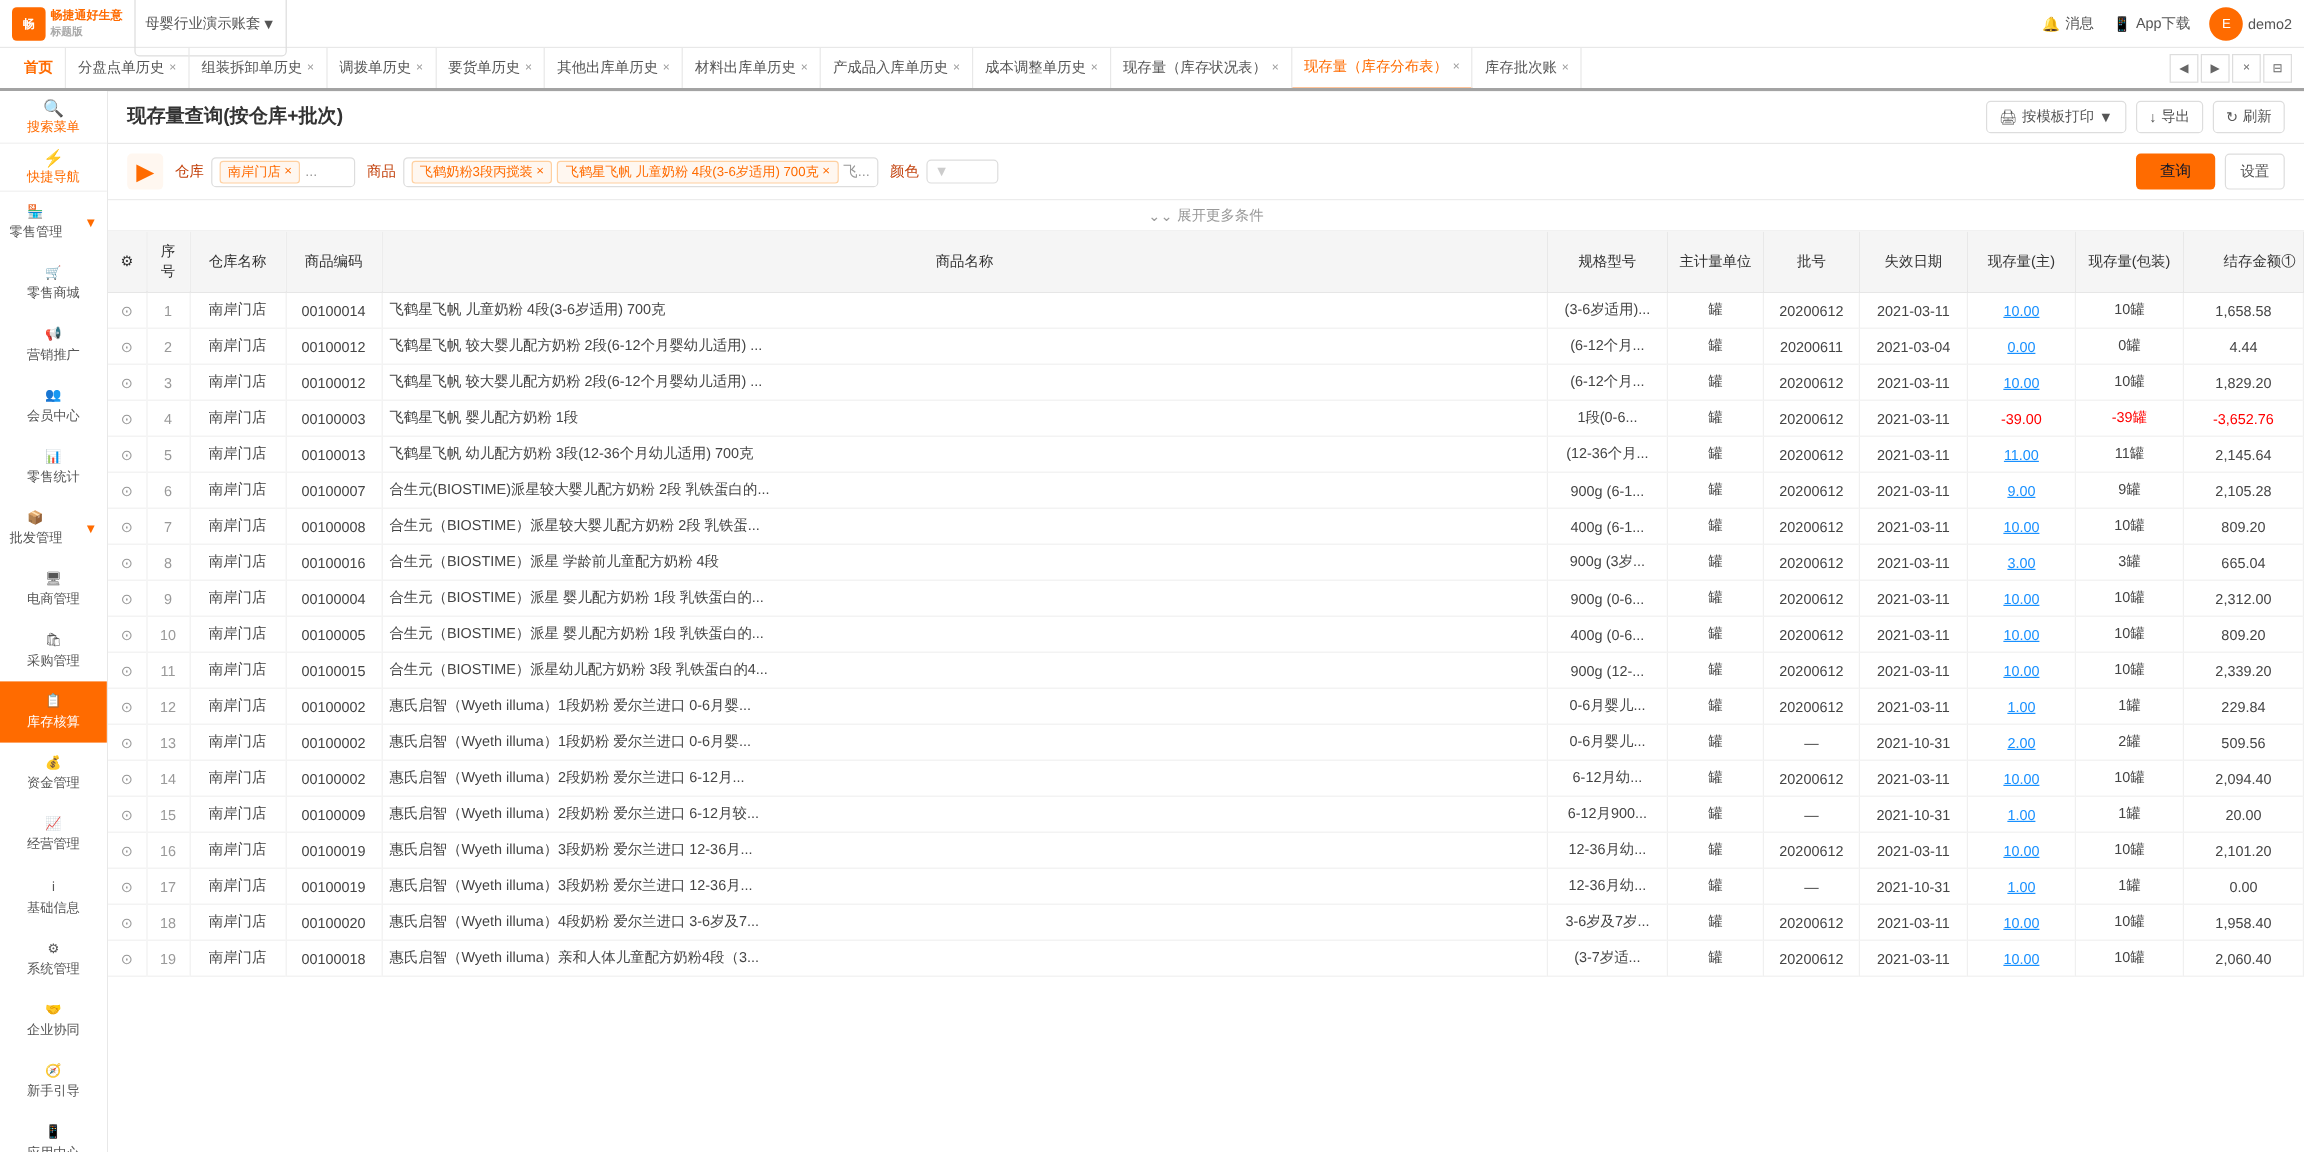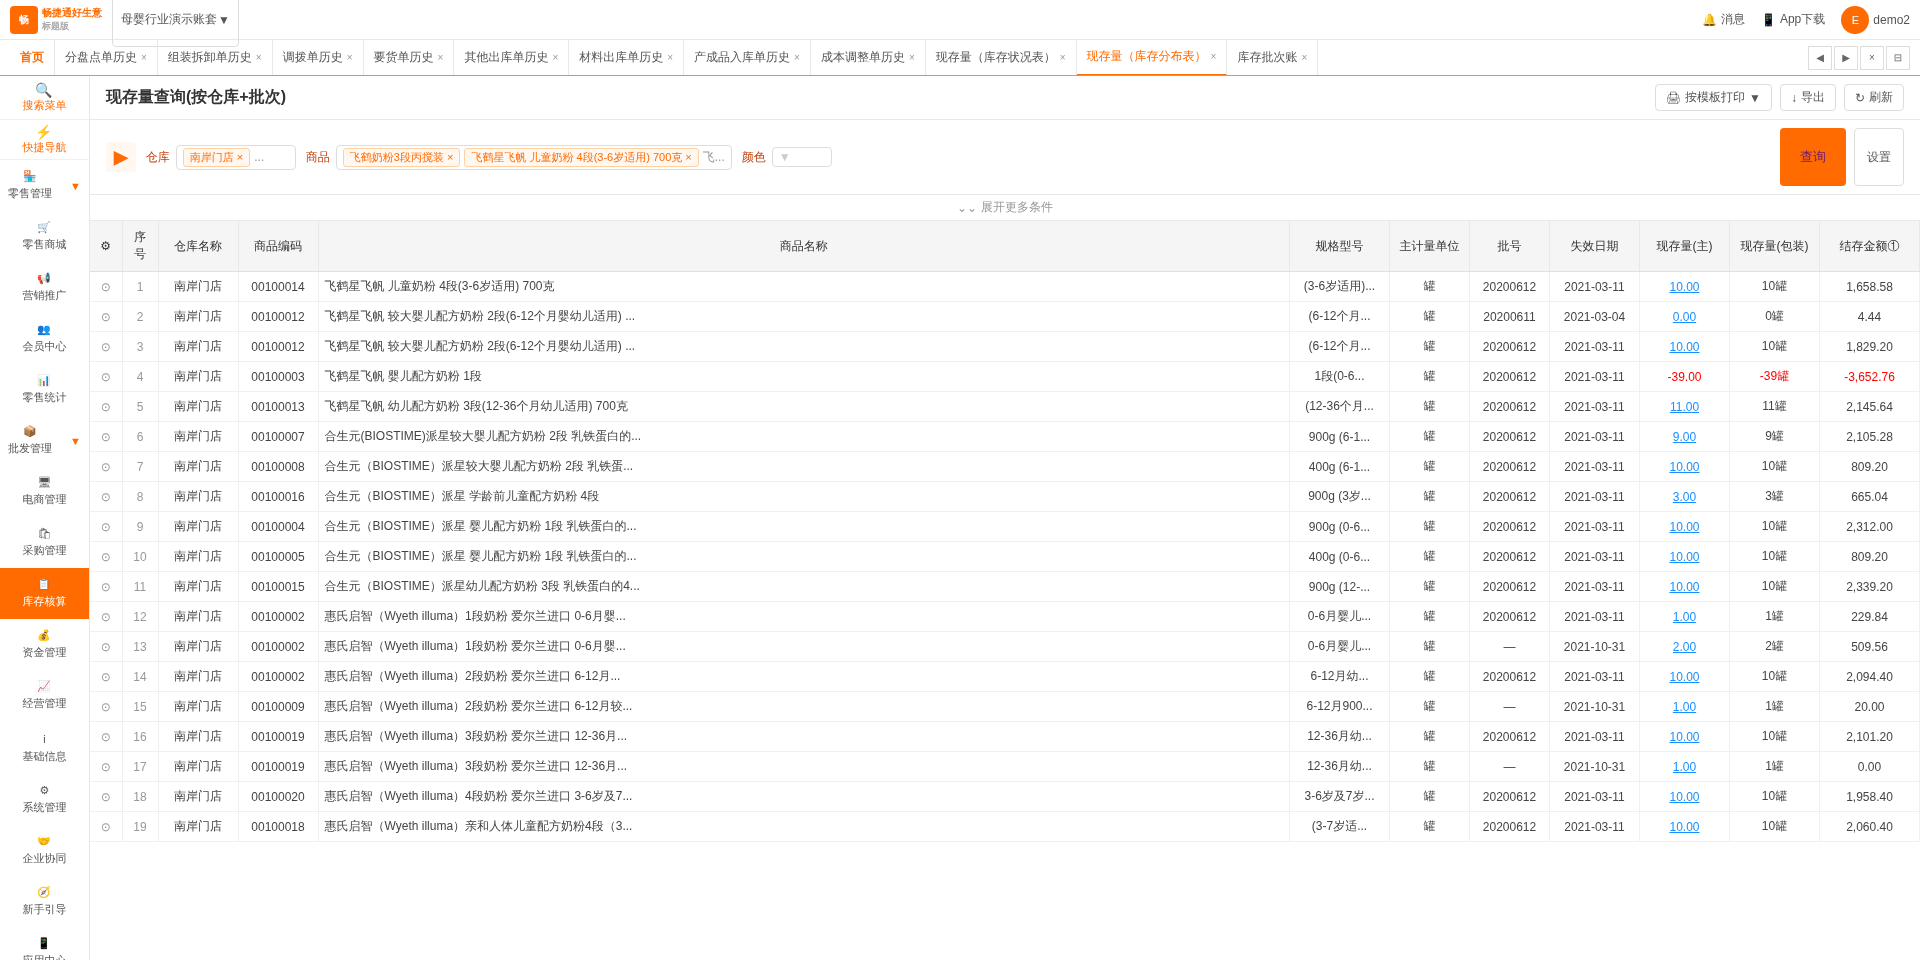--- a/index.html
+++ b/index.html
@@ -13,21 +13,21 @@
     .logo { display: flex; align-items: center; gap: 4px; font-size: 13px; font-weight: bold; color: #ff6b00; min-width: 80px; }
     .logo-icon { width: 28px; height: 28px; background: #ff6b00; border-radius: 4px; display: flex; align-items: center; justify-content: center; color: white; font-size: 10px; }
     .dropdown-selector { display: flex; align-items: center; gap: 1px; border: 1px solid #ddd; border-radius: 4px; padding: 18px 8px; cursor: pointer; font-size: 12px; color: #555; }
     .top-actions { margin-left: auto; display: flex; align-items: center; gap: 16px; color: #555; font-size: 12px; }
     .top-actions span { cursor: pointer; display: flex; align-items: center; gap: 4px; }
     .avatar { width: 28px; height: 28px; border-radius: 50%; background: #ff6b00; display: flex; align-items: center; justify-content: center; color: white; font-size: 11px; }
 
     
     .tab-bar {
       display: flex; align-items: center; background: #fff; height: 36px;
-      border-bottom: 1px solid #a3a3a3; padding: 0 10px; overflow-x: auto; white-space: nowrap;
+      border-bottom: 3px solid #a3a3a3; padding: 0 10px; overflow-x: auto; white-space: nowrap;
     }
     .tab-bar::-webkit-scrollbar { height: 0; }
     .tab-item {
       display: inline-flex; align-items: center; padding: 0 10px; height: 36px;
       border-right: 1px solid #e8e8e8; cursor: pointer; color: #555; font-size: 12px;
       flex-shrink: 0;
     }
     .tab-item.active { color: #ff6b00; border-bottom: 2px solid #ff6b00; }
     .tab-item .close-btn { margin-left: 4px; color: #999; font-size: 10px; cursor: pointer; }
     .tab-item.home { color: #ff6b00; font-weight: bold; }
@@ -67,21 +67,21 @@
     .filter-area { background: #fff; padding: 8px 16px; border-bottom: 1px solid #e8e8e8; }
     .filter-row { display: flex; align-items: center; gap: 10px; flex-wrap: wrap; }
     .filter-expand-btn { background: #fff7f0; border: none; color: #ff6b00; font-size: 18px; font-weight: bold; cursor: pointer; padding: 4px 8px; border-radius: 4px; }
     .filter-group { display: flex; align-items: center; gap: 6px; }
     .filter-label { font-size: 12px; color: #c2410c; white-space: nowrap; }
     .filter-tag-container { display: flex; align-items: center; gap: 4px; flex-wrap: wrap; border: 1px solid #ddd; border-radius: 4px; padding: 2px 6px; min-width: 120px; background: #fff; }
     .filter-tag { background: #fff7f0; color: #ff6b00; border: 1px solid #ffd0a0; border-radius: 3px; padding: 1px 6px; font-size: 11px; display: flex; align-items: center; gap: 3px; }
     .filter-tag .x { cursor: pointer; color: #ff6b00; }
     .filter-dots { color: #999; cursor: pointer; }
     .filter-actions { margin-left: auto; display: flex; gap: 8px; }
-    .btn-query { background: #ff6b00; color: #701a75; border: none; padding: 20px 20px; border-radius: 4px; cursor: pointer; font-size: 13px; }
+    .btn-query { background: #ff6b00; color: #0f172a; border: none; padding: 6px 20px; border-radius: 4px; cursor: pointer; font-size: 13px; }
     .btn-setting { background: #fff; color: #555; border: 1px solid #ddd; padding: 4px 12px; border-radius: 4px; cursor: pointer; font-size: 12px; }
     .expand-row { display: flex; justify-content: center; padding: 4px 0; border-bottom: 1px solid #e8e8e8; background: #fff; }
     .expand-more-btn { border: none; background: #fff; color: #999; font-size: 12px; cursor: pointer; display: flex; align-items: center; gap: 4px; }
 
     
     .table-area { flex: 1; overflow-y: auto; background: #fff; }
     table { width: 100%; border-collapse: collapse; font-size: 12px; }
     thead th {
       background: #f5f5f5; border-bottom: 1px solid #e0e0e0; border-right: 1px solid #e8e8e8;
       padding: 8px 6px; text-align: center; font-weight: normal; color: #333; position: sticky; top: 0; z-index: 2;
@@ -315,21 +315,21 @@
             <th style="width:36px;">序号</th>
             <th style="width:80px;">仓库名称</th>
             <th style="width:80px;">商品编码</th>
             <th style="min-width:220px;">商品名称</th>
             <th style="width:100px;">规格型号</th>
             <th style="width:80px;">主计量单位</th>
             <th style="width:80px;">批号</th>
             <th style="width:90px;">失效日期</th>
             <th style="width:90px;">现存量(主)</th>
             <th style="width:90px;">现存量(包装)</th>
-            <th style="width:100px;">结存金额①</th>
+            <th style="width:100px;text-align:right;">结存金额①</th>
           </tr>
         </thead>
         <tbody id="table-body">
         <tr>
     <td><span class="settings-icon">⊙</span></td>
     <td class="row-num">1</td>
     <td>南岸门店</td>
     <td>00100014</td>
     <td class="text-left">飞鹤星飞帆 儿童奶粉 4段(3-6岁适用) 700克</td>
     <td>(3-6岁适用)...</td>

